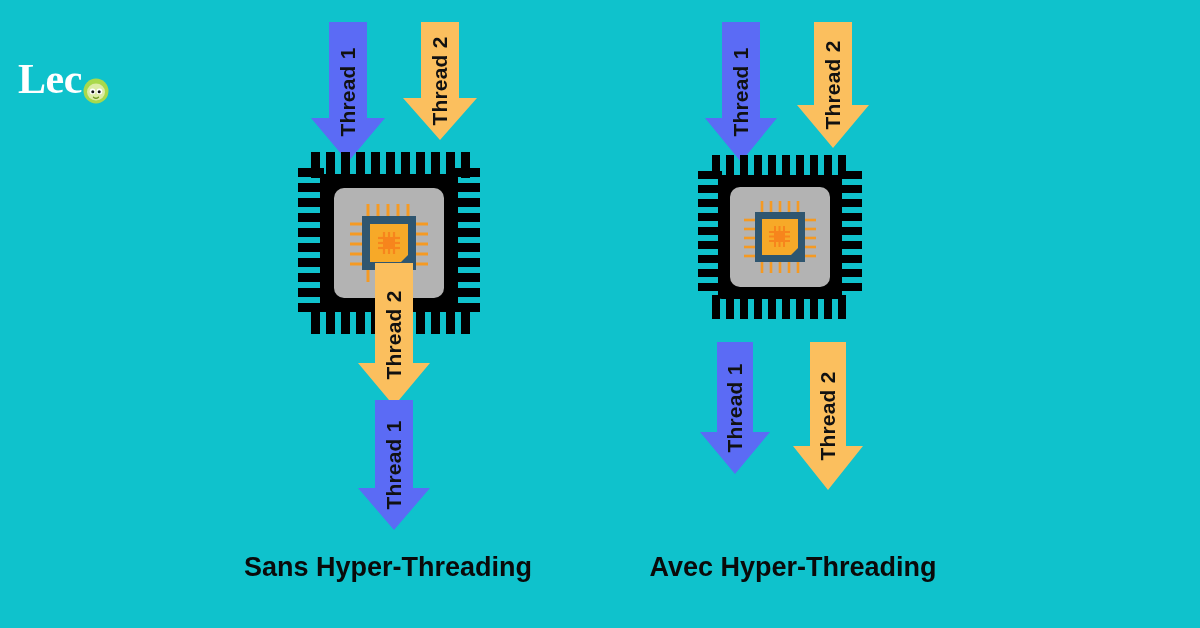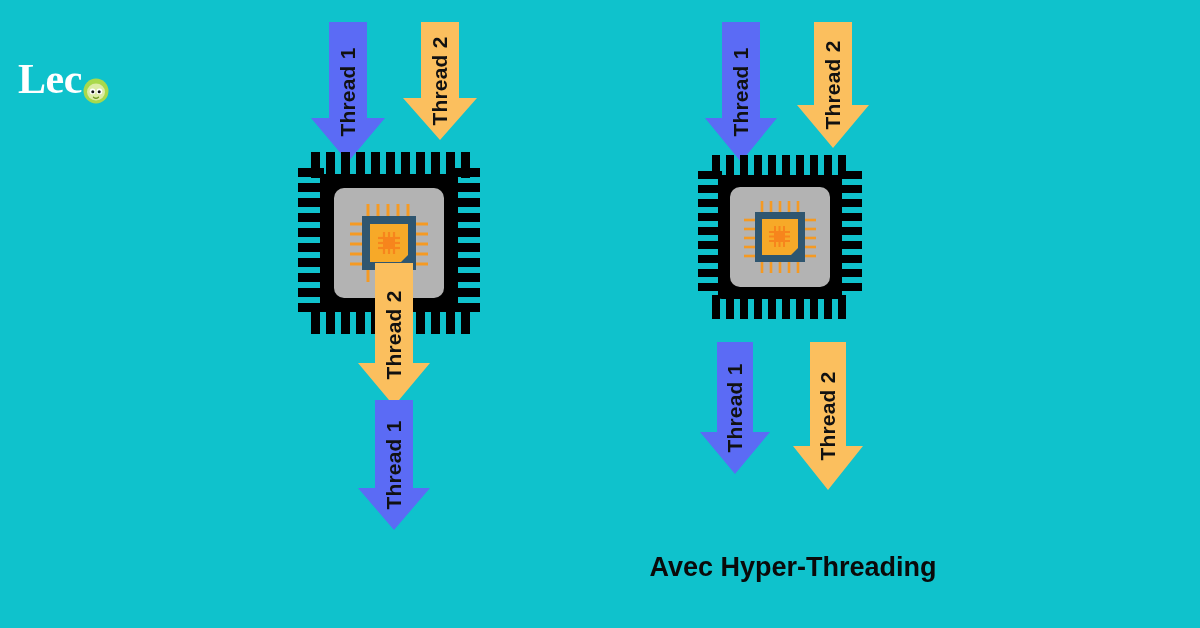--- a/index.html
+++ b/index.html
@@ -242,20 +242,23 @@
 
   <div class="arrow" style="left:358px; top:400px; width:72px; height:130px;">
     <svg width="72" height="130" viewBox="0 0 72 130" aria-hidden="true">
       <polygon points="17,0 55,0 55,88 72,88 36,130 0,88 17,88" fill="#5B6BF5"></polygon>
     </svg>
     <div class="arrow-label" style="padding-bottom:24px;">
       <span>Thread 1</span>
     </div>
   </div>
 
+  <div class="caption" style="left:238px; top:552px; width:300px;">
+    <span>Sans Hyper-Threading</span>
+  </div>
 
   <div class="arrow" style="left:705px; top:22px; width:72px; height:140px;">
     <svg width="72" height="140" viewBox="0 0 72 140" aria-hidden="true">
       <polygon points="17,0 55,0 55,96 72,96 36,140 0,96 17,96" fill="#5B6BF5"></polygon>
     </svg>
     <div class="arrow-label" style="padding-bottom:26px;">
       <span>Thread 1</span>
     </div>
   </div>
 

